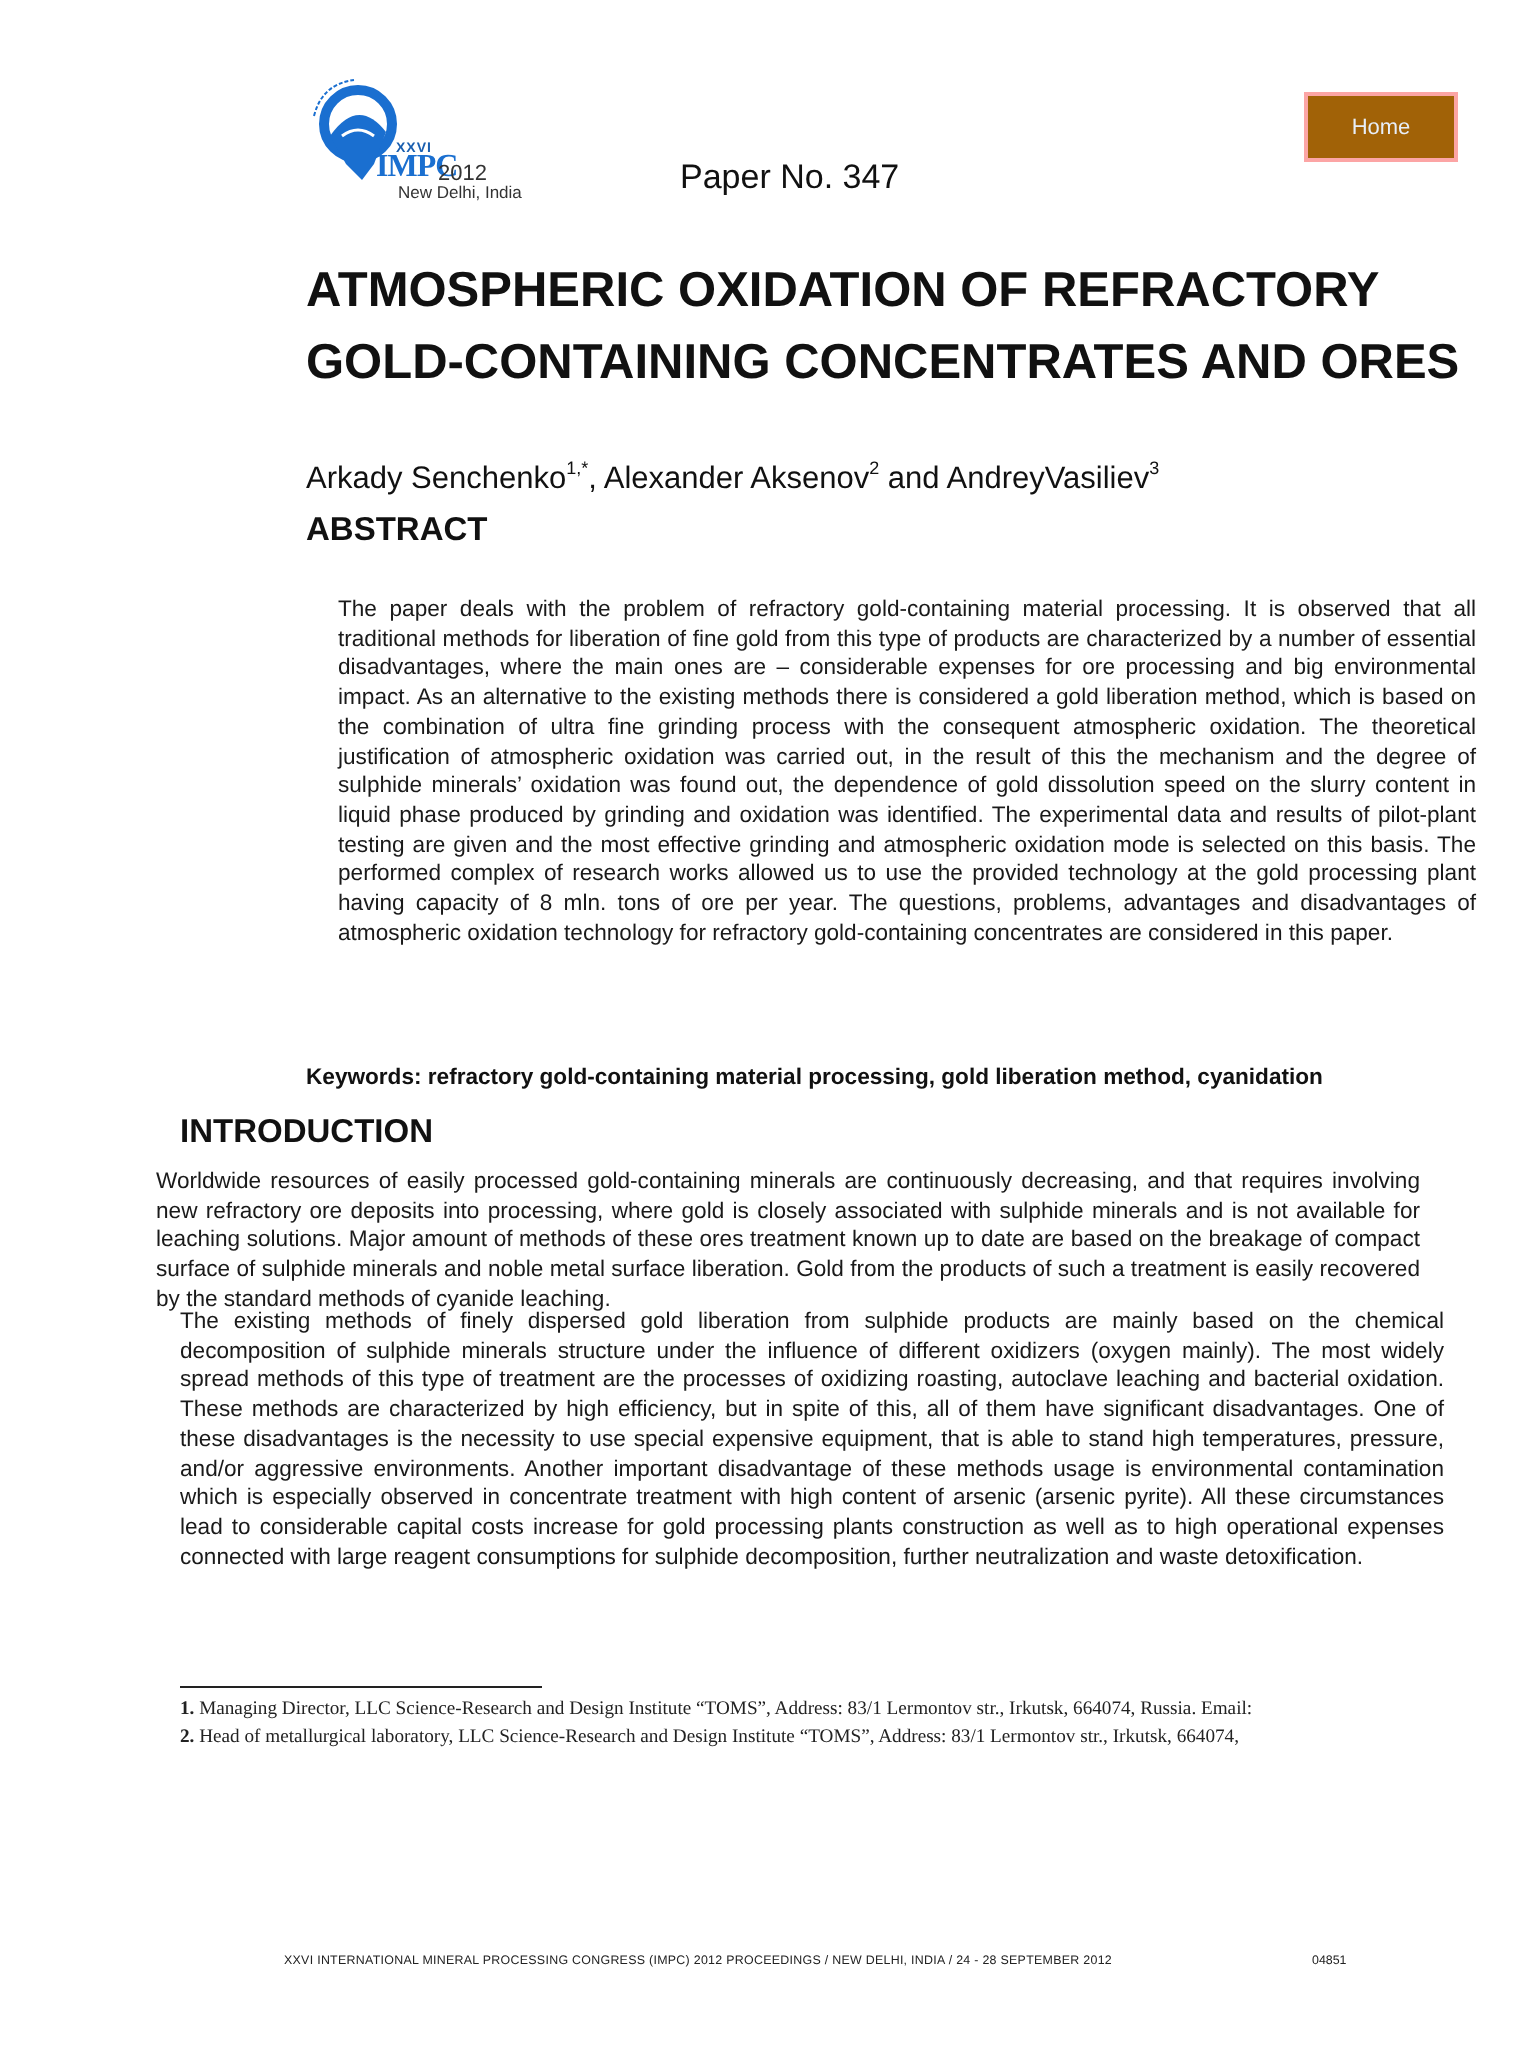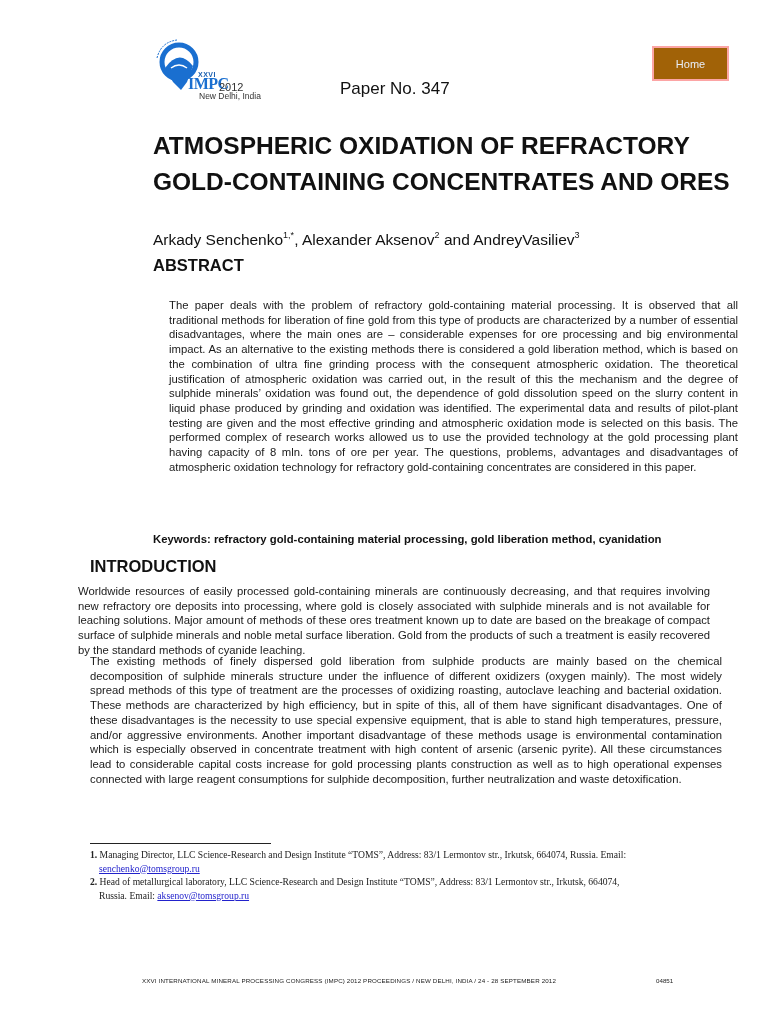--- a/index.html
+++ b/index.html
@@ -240,22 +240,20 @@
 <div class="keywords">Keywords: refractory gold-containing material processing, gold liberation method, cyanidation</div>
 
 <h2 class="intro-h">INTRODUCTION</h2>
 <p class="intro-p1">Worldwide resources of easily processed gold-containing minerals are continuously decreasing, and that requires involving new refractory ore deposits into processing, where gold is closely associated with sulphide minerals and is not available for leaching solutions. Major amount of methods of these ores treatment known up to date are based on the breakage of compact surface of sulphide minerals and noble metal surface liberation.  Gold from the products of such a treatment is easily recovered by the standard methods of cyanide leaching.</p>
 <p class="intro-p2">The existing methods of finely dispersed gold liberation from sulphide products are mainly based on the chemical decomposition of sulphide minerals structure under the influence of different oxidizers (oxygen mainly). The most widely spread methods of this type of treatment are the processes of oxidizing roasting, autoclave leaching and bacterial oxidation. These methods are characterized by high efficiency, but in spite of this, all of them have significant disadvantages. One of these disadvantages is the necessity to use special expensive equipment, that is able to stand high temperatures, pressure, and/or aggressive environments. Another important disadvantage of these methods usage is environmental contamination which is especially observed in concentrate treatment with high content of arsenic (arsenic pyrite). All these circumstances lead to considerable capital costs increase for gold processing plants construction as well as to high operational expenses connected with large reagent consumptions for sulphide decomposition, further neutralization and waste detoxification.</p>
 
 <div class="fn-rule"></div>
 <ul class="footnotes">
   <li>
     <span class="num">1.</span><span> Managing Director, LLC Science-Research and Design Institute “TOMS”, Address: 83/1 Lermontov str., Irkutsk, 664074, Russia. Email:</span>
-    <span class="cont"><a>senchenko@tomsgroup.ru</a></span>
   </li>
   <li>
     <span class="num">2.</span><span> Head of metallurgical laboratory, LLC Science-Research and Design Institute “TOMS”, Address: 83/1 Lermontov str., Irkutsk, 664074,</span>
-    <span class="cont"><span>Russia. Email: </span><a>aksenov@tomsgroup.ru</a></span>
   </li>
 </ul>
 
 <div class="footer">XXVI INTERNATIONAL MINERAL PROCESSING CONGRESS (IMPC) 2012 PROCEEDINGS / NEW DELHI, INDIA / 24 - 28 SEPTEMBER 2012</div>
 <div class="page-num">04851</div>
 
 </body></html>

